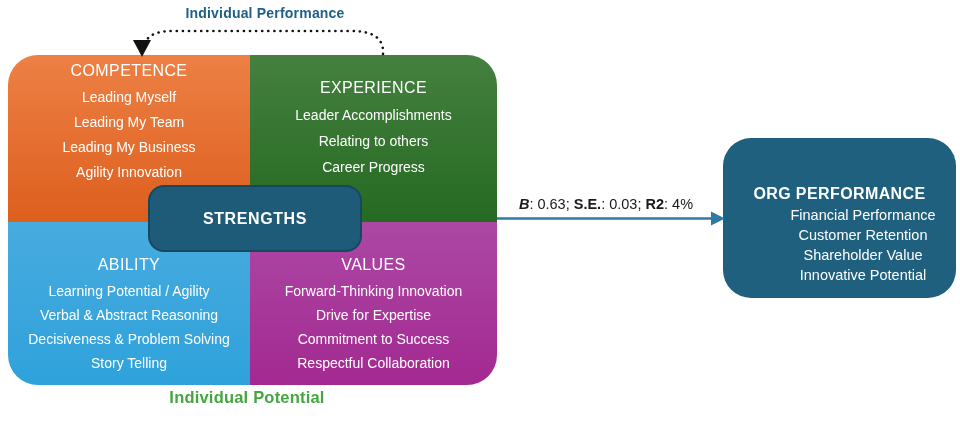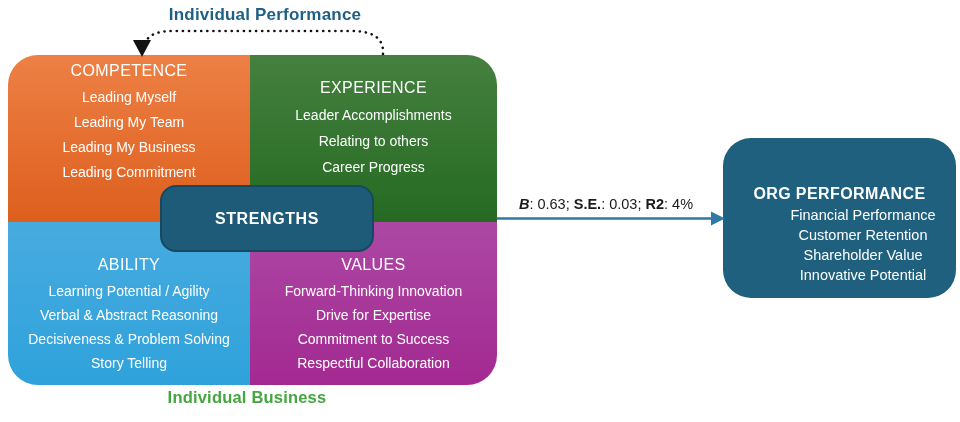--- a/index.html
+++ b/index.html
@@ -12,21 +12,21 @@
     height: 422px;
     background: #ffffff;
     overflow: hidden;
   }
 
   
   .top-label {
     position: absolute;
     left: 150px; top: 5px; width: 230px;
     text-align: center;
-    font-size: 17px;
+    font-size: 14px;
     font-weight: bold;
     color: #1E5F87;
     letter-spacing: 0.2px;
   }
   .bottom-label {
     position: absolute;
     left: 132px; top: 388px; width: 230px;
     text-align: center;
     font-size: 16.5px;
     font-weight: bold;
@@ -63,21 +63,21 @@
   }
   .quad-items { font-size: 14px; }
   .quadrant.competence .quad-items div { line-height: 25px; }
   .quadrant.experience .quad-items div { line-height: 26px; }
   .quadrant.ability .quad-items div,
   .quadrant.values .quad-items div { line-height: 24px; }
 
   
   .strengths-box {
     position: absolute;
-    left: 160px; top: 185px;
+    left: 148px; top: 185px;
     width: 214px; height: 67px;
     background: #1E5B79;
     border: 2px solid #16485F;
     border-radius: 16px;
     display: flex;
     align-items: center;
     justify-content: center;
     color: #ffffff;
     font-size: 16px;
     font-weight: bold;
@@ -134,21 +134,21 @@
   <div class="top-label">Individual Performance</div>
 
   <div class="quad-block">
 
     <div class="quadrant competence">
       <div class="quad-title">COMPETENCE</div>
       <div class="quad-items">
         <div>Leading Myself</div>
         <div>Leading My Team</div>
         <div>Leading My Business</div>
-        <div>Leading Commitment</div>
+        <div>Agility Innovation</div>
       </div>
     </div>
 
     <div class="quadrant experience">
       <div class="quad-title">EXPERIENCE</div>
       <div class="quad-items">
         <div>Leader Accomplishments</div>
         <div>Relating to others</div>
         <div>Career Progress</div>
       </div>
@@ -185,21 +185,21 @@
   <div class="org-box">
     <div class="org-title">ORG PERFORMANCE</div>
     <div class="org-items">
       <div>Financial Performance</div>
       <div>Customer Retention</div>
       <div>Shareholder Value</div>
       <div>Innovative Potential</div>
     </div>
   </div>
 
-  <div class="bottom-label">Individual Business</div>
+  <div class="bottom-label">Individual Potential</div>
 
   <svg class="overlay" viewBox="0 0 960 422">
 
     <path d="M 383 54 C 384 38 373 31 351 31 L 173 31 C 155 31 148 36 145 43" fill="none" stroke="#111111" stroke-width="2.6" stroke-dasharray="0.1 6" stroke-linecap="round"></path>
     <polygon points="133,40 151,40 142,57" fill="#111111"></polygon>
 
     <line x1="497" y1="218.5" x2="712" y2="218.5" stroke="#2F79A5" stroke-width="2.4"></line>
     <polygon points="711,211.5 725,218.5 711,225.5" fill="#2F79A5"></polygon>
   </svg>
 

